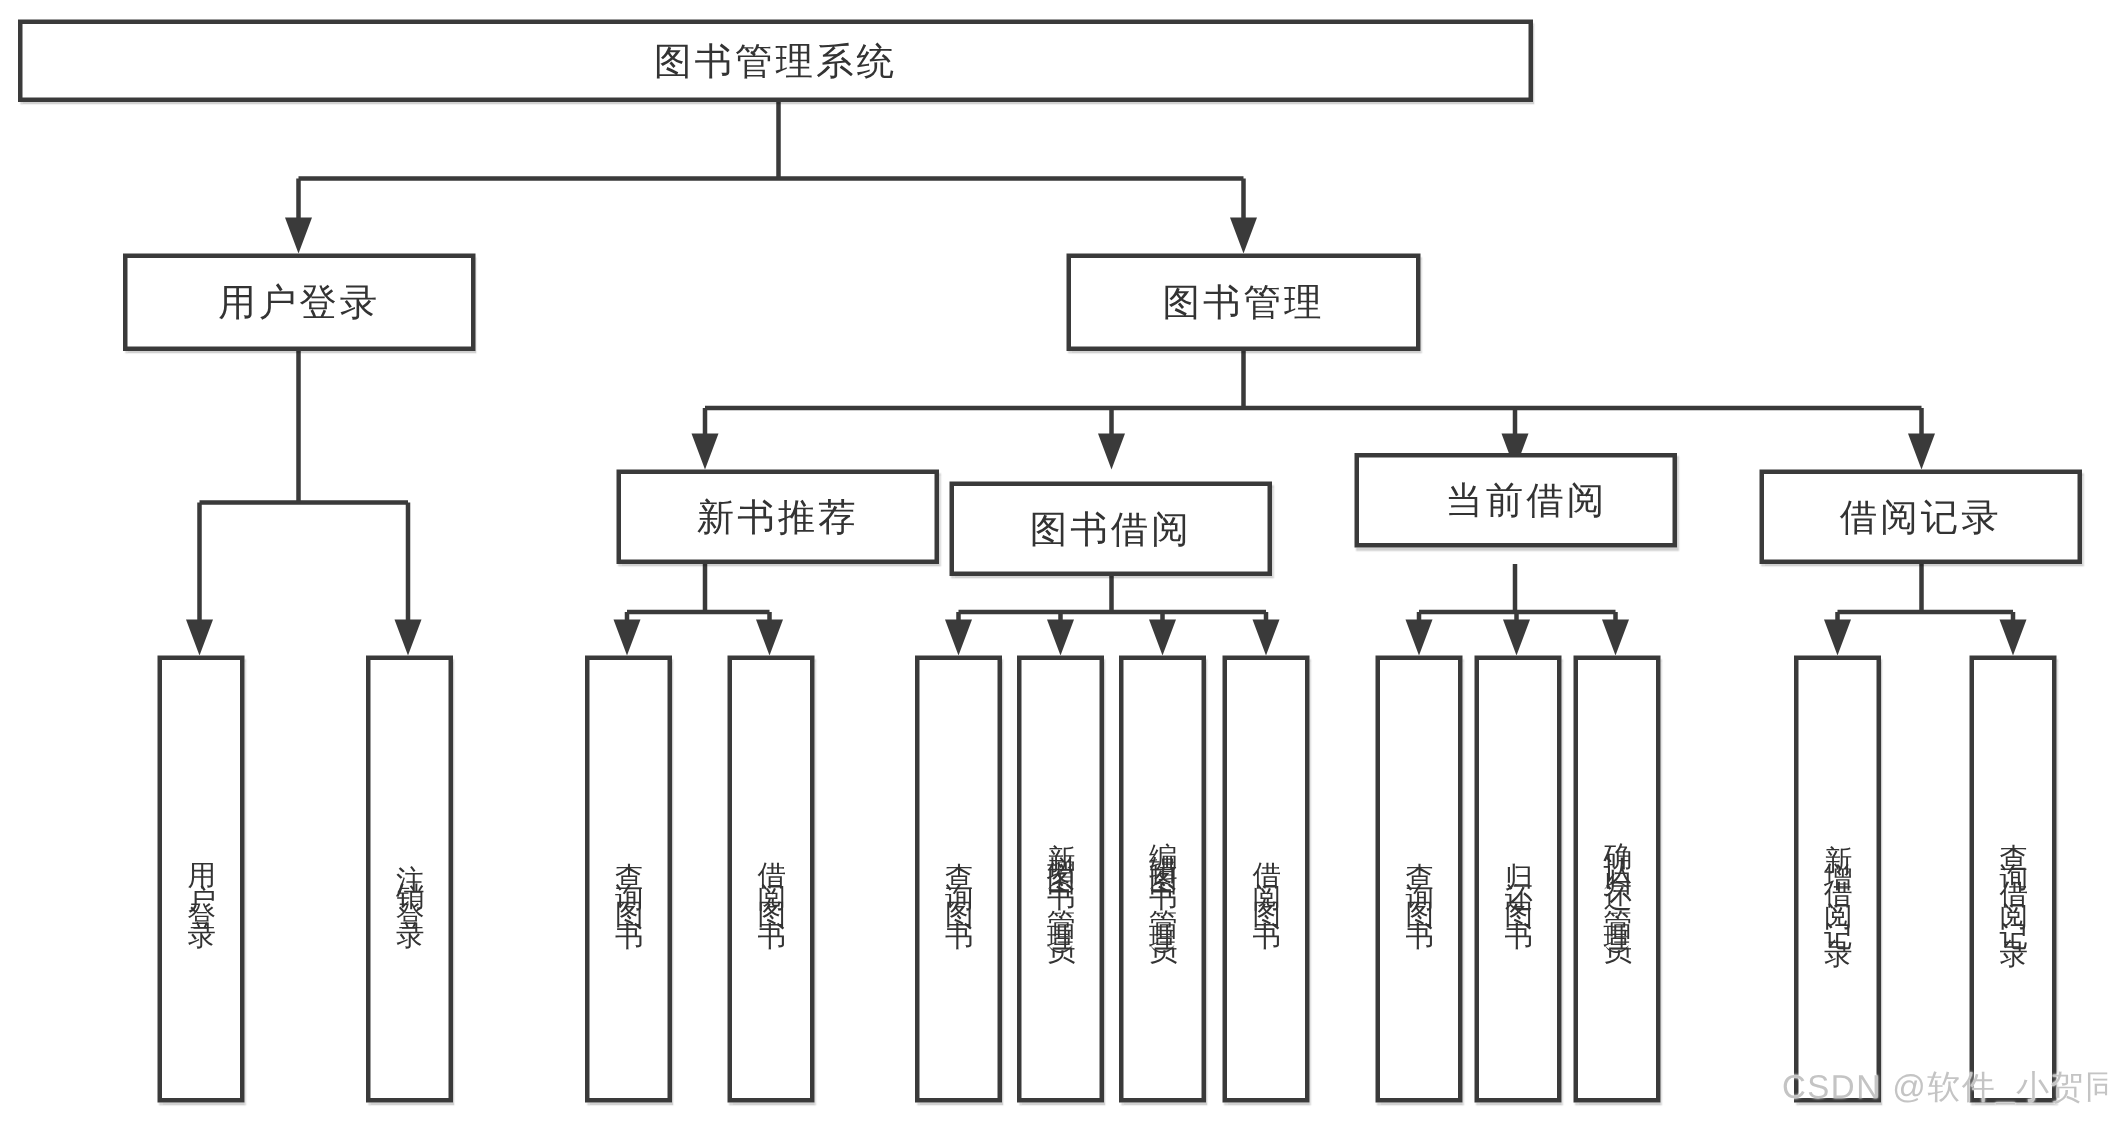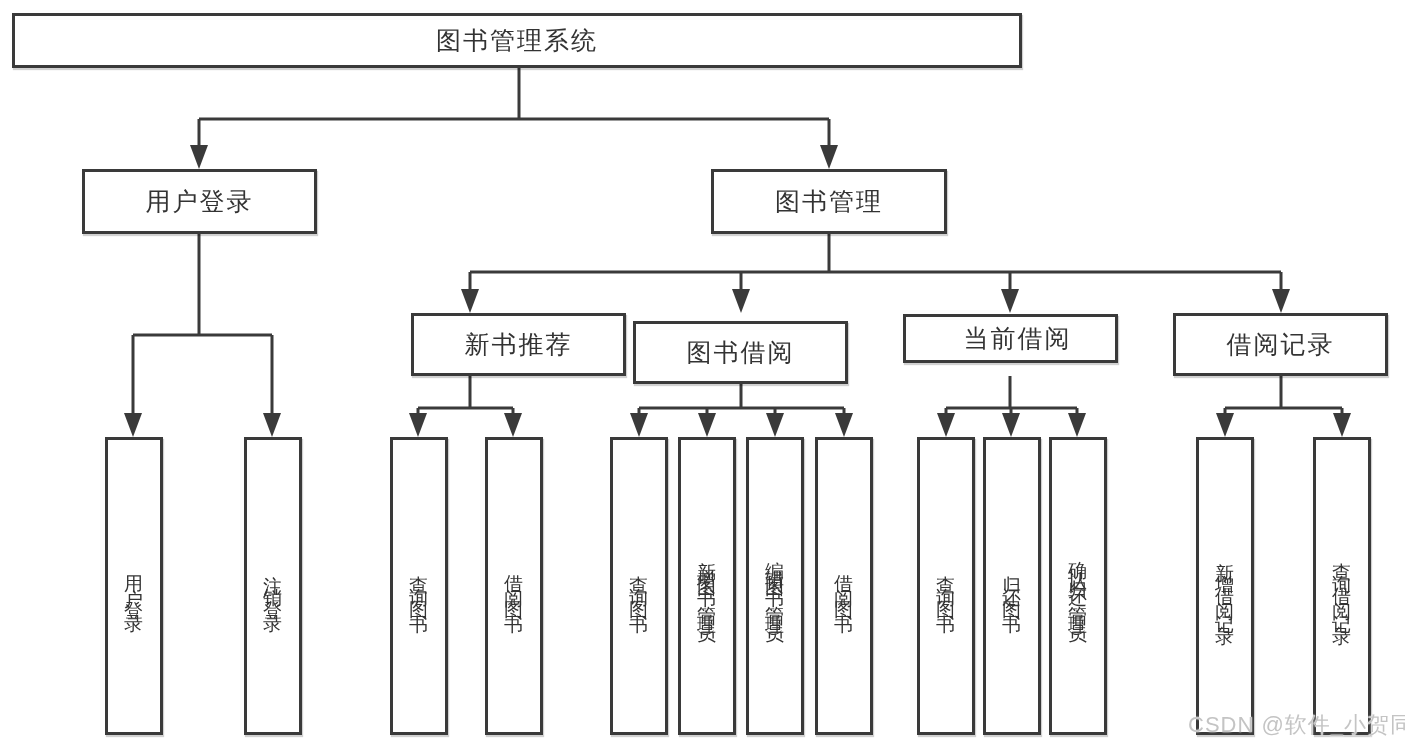--- a/index.html
+++ b/index.html
@@ -79,21 +79,21 @@
     </g>
   </svg>
 
   <div class="box h-box" style="left:12px;top:13px;width:1010px;height:55px;">图书管理系统</div>
 
   <div class="box h-box" style="left:82px;top:169px;width:235px;height:65px;">用户登录</div>
   <div class="box h-box" style="left:711px;top:169px;width:236px;height:65px;">图书管理</div>
 
   <div class="box h-box" style="left:363px;top:313px;width:215px;height:63px;margin-left:48px;">新书推荐</div>
   <div class="box h-box" style="left:633px;top:321px;width:215px;height:63px;">图书借阅</div>
-  <div class="box h-box" style="left:903px;top:314px;width:215px;height:49px;padding-left:14px;">当前借阅</div>
+  <div class="box h-box" style="left:903px;top:302px;width:215px;height:63px;padding-left:14px;">当前借阅</div>
   <div class="box h-box" style="left:1173px;top:313px;width:215px;height:63px;">借阅记录</div>
 
   <div class="box leaf" style="left:105px;top:437px;">
     <span>用户登录</span>
   </div>
   <div class="box leaf" style="left:244px;top:437px;">
     <span>注销登录</span>
   </div>
 
   <div class="box leaf" style="left:390px;top:437px;">

